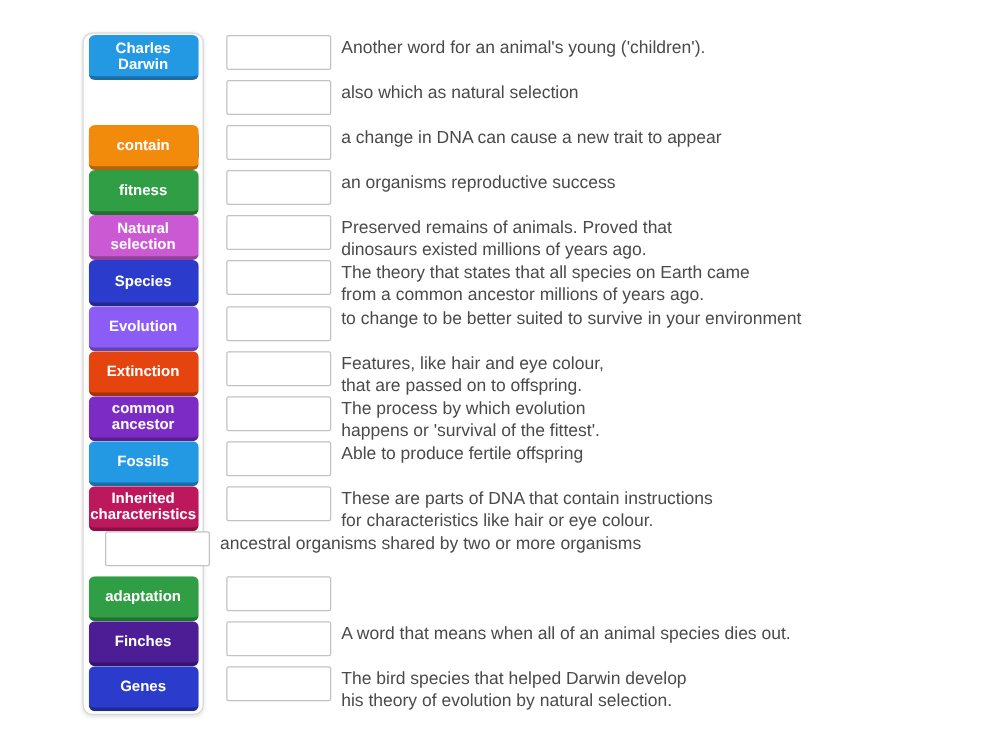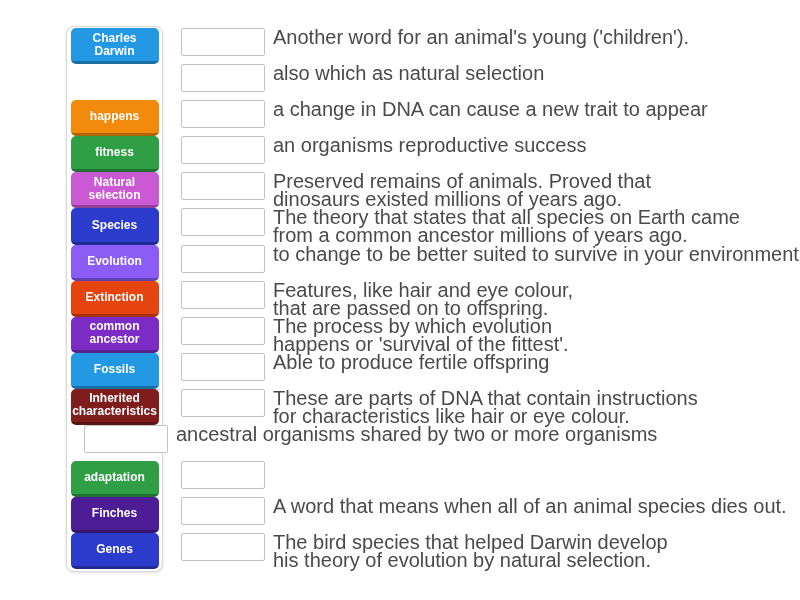--- a/index.html
+++ b/index.html
@@ -66,21 +66,21 @@
     margin-left: 18px;
     width: 84px;
     height: 28px;
     box-sizing: border-box;
     border: 1px solid #c2c2c2;
     border-radius: 2px;
     background: #ffffff;
   }
   .definition {
     margin-left: 8px;
-    font-size: 20px;
+    font-size: 14px;
     line-height: 18px;
     color: #4a4a4a;
     white-space: pre-line;
   }
 </style>
 </head>
 <body>
 
 <div class="board">
   <div class="terms-panel-bg"></div>
@@ -97,21 +97,21 @@
     <div class="row">
       <div class="tile-col">
           <div class="tile" style="background-color: #14532d; margin-top: 40px;">survival of the fittest</div>
         </div>
       <div class="dropzone"></div>
       <div class="definition">also which as natural selection</div>
     </div>
 
     <div class="row">
       <div class="tile-col">
-          <div class="tile" style="background-color: rgb(242, 139, 12);">happens</div>
+          <div class="tile" style="background-color: rgb(242, 139, 12);">contain</div>
         </div>
       <div class="dropzone"></div>
       <div class="definition">a change in DNA can cause a new trait to appear</div>
     </div>
 
     <div class="row">
       <div class="tile-col">
           <div class="tile" style="background-color: rgb(47, 158, 68);">fitness</div>
         </div>
       <div class="dropzone"></div>
@@ -165,21 +165,21 @@
     <div class="row">
       <div class="tile-col">
           <div class="tile" style="background-color: rgb(36, 153, 227);">Fossils</div>
         </div>
       <div class="dropzone"></div>
       <div class="definition">Able to produce fertile offspring</div>
     </div>
 
     <div class="row">
       <div class="tile-col">
-          <div class="tile" style="background-color: #7f1d1d;">Inherited characteristics</div>
+          <div class="tile" style="background-color: #be185d;">Inherited characteristics</div>
         </div>
       <div class="dropzone"></div>
       <div class="definition">These are parts of DNA that contain instructions
 for characteristics like hair or eye colour.</div>
     </div>
 
     <div class="row">
       <div class="dropzone"></div>
       <div class="definition">ancestral organisms shared by two or more organisms</div>
     </div>

